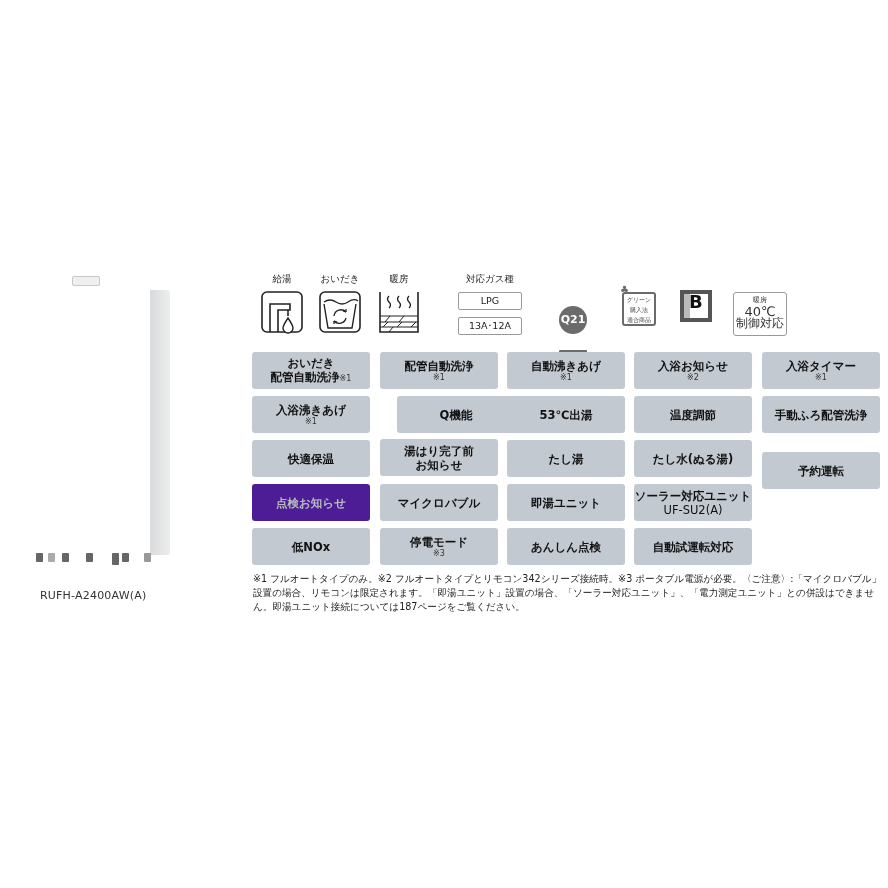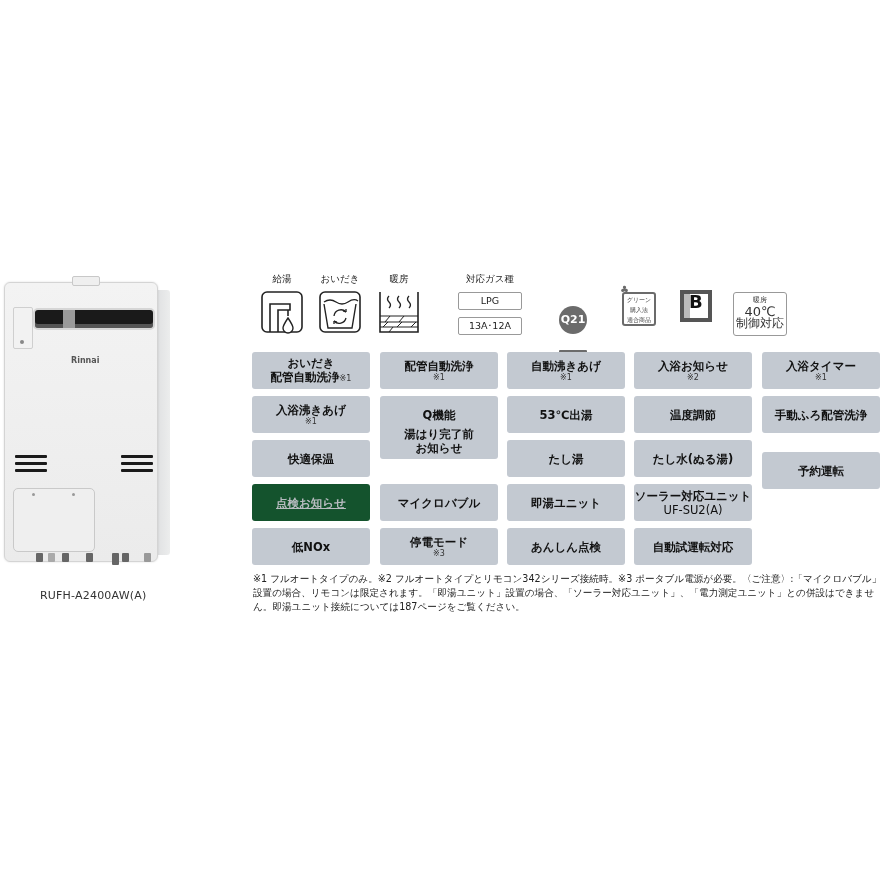--- a/index.html
+++ b/index.html
@@ -60,48 +60,32 @@
             text-align:center; color:#333; background:#fff; }
   .heat40 .t1 { font-size:7px; line-height:9px; margin-top:3px; }
   .heat40 .t2 { font-size:13px; line-height:14px; }
   .heat40 .t3 { font-size:12px; line-height:9px; }
 
   
   .grid { position:absolute; left:252px; top:352px; width:630px; }
   .cell { position:absolute; width:118px; height:37px; background:#c3c9d1; border-radius:3px;
           display:flex; flex-direction:column; align-items:center; justify-content:center;
           text-align:center; color:#111; font-weight:bold; font-size:11.5px; line-height:14px; }
-  .cell.disabled { background:#14532d; color:#b8bcc1;text-decoration:underline; }
+  .cell.disabled { background:#4c1d95; color:#b8bcc1; }
   .cell .note { font-size:8px; font-weight:normal; color:#333; line-height:10px; }
   .cell .note-inline { font-size:8px; font-weight:normal; color:#333; }
 
   
   .footnotes { position:absolute; left:253px; top:572px; width:632px; font-size:9.6px; line-height:14px; color:#222; }
 </style>
 </head>
 <body>
 
 <div class="product">
   <div class="unit-side"></div>
-  <div class="unit-front">
-    <div class="side-panel"></div>
-    <div class="exhaust"></div>
-    <div class="brand">Rinnai</div>
-    <div class="vent vent-left">
-        <span></span>
-        <span></span>
-        <span></span>
-      </div>
-    <div class="vent vent-right">
-        <span></span>
-        <span></span>
-        <span></span>
-      </div>
-    <div class="service-panel"></div>
-  </div>
   <div class="unit-top-bracket"></div>
   <div class="pipes">
     <i style="left:0"></i>
       <i style="left:12px;background:#aaa"></i>
       <i style="left:26px"></i>
       <i style="left:50px"></i>
       <i style="left:76px;height:12px"></i>
       <i style="left:86px"></i>
       <i style="left:108px;background:#999"></i>
   </div>
@@ -193,37 +177,37 @@
   </div>
   <div class="cell" style="left:510px;top:0;">
     <div>入浴タイマー</div>
       <div class="note">※1</div>
   </div>
 
   <div class="cell" style="left:0;top:44px;">
     <div>入浴沸きあげ</div>
       <div class="note">※1</div>
   </div>
-  <div class="cell" style="left:128px;top:44px;">
+  <div class="cell" style="left:145px;top:44px;">
     <div>Q機能</div>
   </div>
   <div class="cell" style="left:255px;top:44px;">
     <div>53℃出湯</div>
   </div>
   <div class="cell" style="left:382px;top:44px;">
     <div>温度調節</div>
   </div>
   <div class="cell" style="left:510px;top:44px;">
     <div>手動ふろ配管洗浄</div>
   </div>
 
   <div class="cell" style="left:0;top:88px;">
     <div>快適保温</div>
   </div>
-  <div class="cell" style="left:128px;top:70px;">
+  <div class="cell" style="left:128px;top:87px;">
     <div>湯はり完了前</div>
       <div>お知らせ</div>
   </div>
   <div class="cell" style="left:255px;top:88px;">
     <div>たし湯</div>
   </div>
   <div class="cell" style="left:382px;top:88px;">
     <div>たし水(ぬる湯)</div>
   </div>
   <div class="cell" style="left:510px;top:100px;">

